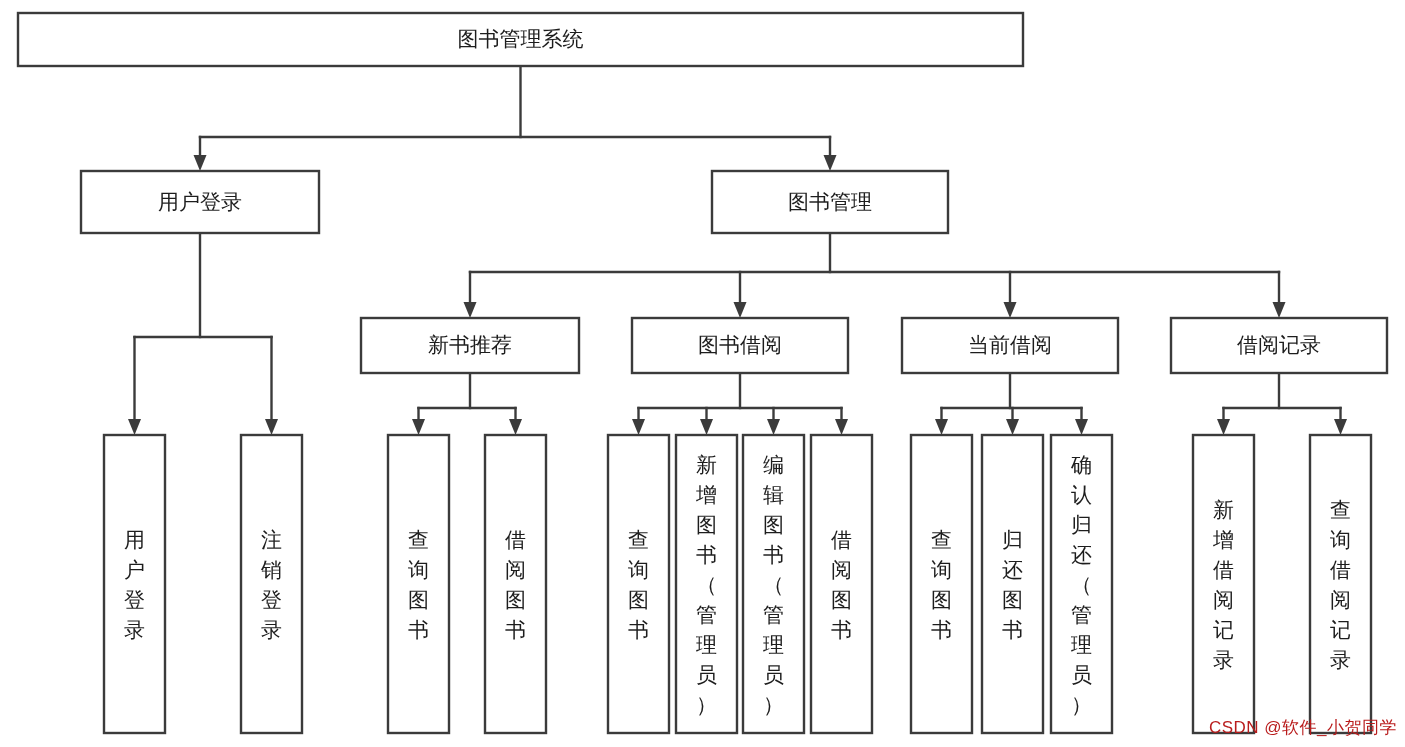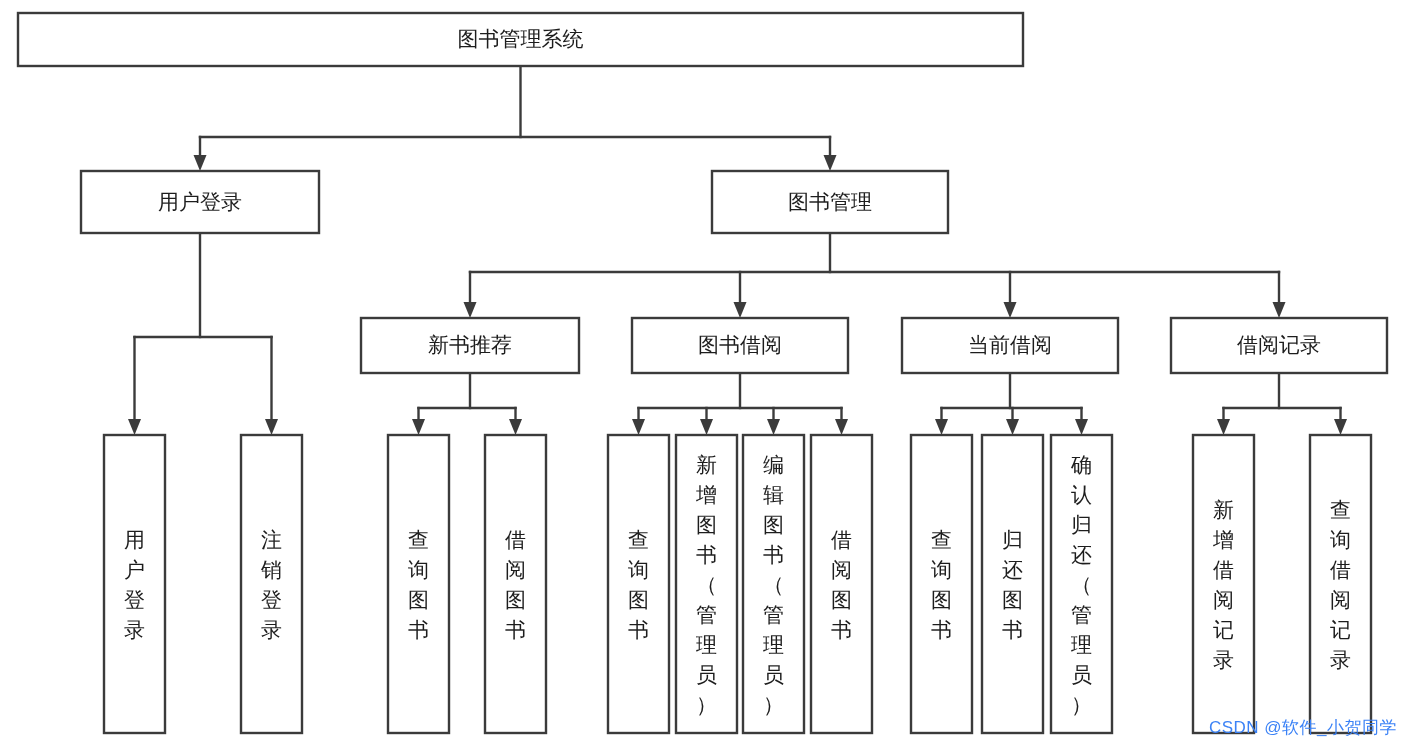--- a/index.html
+++ b/index.html
@@ -54,21 +54,21 @@
     font-size: 21px;
     fill: #1d1d1d;
     text-anchor: middle;
   }
   .watermark {
     position: absolute;
     right: 8px;
     bottom: 8px;
     font-family: "Liberation Sans", "DejaVu Sans", sans-serif;
     font-size: 17px;
-    color: #3b82f6;
+    color: #b91c1c;
     letter-spacing: 0.5px;
     white-space: nowrap;
     pointer-events: none;
     margin-top: 36px;
   }
 </style>
 </head>
 <body>
 
 <div id="diagram-root">

